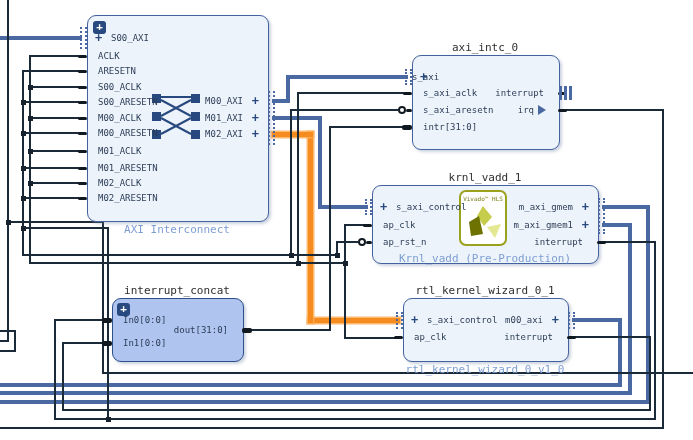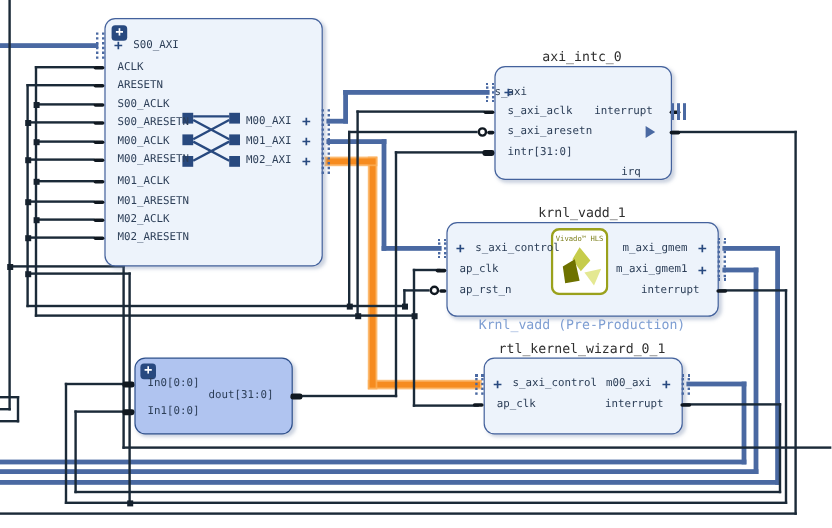--- a/index.html
+++ b/index.html
@@ -123,24 +123,27 @@
       <rect x="1" y="1" width="46" height="54" rx="6" fill="#ffffff" stroke="#9aa11c" stroke-width="2"></rect>
       <text x="24" y="11" font-size="6" text-anchor="middle" fill="#7a7d18" font-family="DejaVu Sans Mono,monospace">Vivado™ HLS</text>
       <polygon points="24,16 33,27 25,36 18,26" fill="#c6cc4b"></polygon>
       <polygon points="10,32 20,26 24,44 12,46" fill="#6e7200"></polygon>
       <polygon points="28,37 42,34 36,48" fill="#e4e892"></polygon>
     </svg>
   </div>
   <div class="block sel" style="left:112px;top:298px;width:130px;height:62px"></div>
   <div class="block" style="left:403px;top:298px;width:164px;height:62px"></div>
 
+  <div class="bsub" style="left:177px;top:223px">AXI Interconnect</div>
   <div class="btitle" style="left:485px;top:41px">axi_intc_0</div>
   <div class="btitle" style="left:485px;top:171px">krnl_vadd_1</div>
-  <div class="bsub" style="left:485px;top:264px">Krnl_vadd (Pre-Production)</div>
+  <div class="bsub" style="left:485px;top:252px">Krnl_vadd (Pre-Production)</div>
+  <div class="btitle" style="left:177px;top:284px">interrupt_concat</div>
   <div class="btitle" style="left:485px;top:284px">rtl_kernel_wizard_0_1</div>
+  <div class="bsub" style="left:485px;top:363px">rtl_kernel_wizard_0_v1_0</div>
 <div class="dot" style="left: 27.5px; top: 84.5px;"></div>
     <div class="dot" style="left: 27.5px; top: 115.5px;"></div>
     <div class="dot" style="left: 27.5px; top: 148.5px;"></div>
     <div class="dot" style="left: 27.5px; top: 180.5px;"></div>
     <div class="dot" style="left: 20.5px; top: 99.5px;"></div>
     <div class="dot" style="left: 20.5px; top: 130.5px;"></div>
     <div class="dot" style="left: 20.5px; top: 165.5px;"></div>
     <div class="dot" style="left: 20.5px; top: 195.5px;"></div>
     <div class="dot" style="left: 5.5px; top: 219.5px;"></div>
     <div class="dot" style="left: 20.5px; top: 225.5px;"></div>
@@ -191,21 +194,21 @@
     <div class="plabel" style="top: 87px; left: 423px;">s_axi_aclk</div>
     <div class="stub" style="top: 91.5px; width: 9px; height: 3px; left: 403px;"></div>
     <div class="plabel" style="top: 104px; left: 423px;">s_axi_aresetn</div>
     <div class="stub" style="top: 108.5px; width: 6px; height: 3px; left: 406px;"></div>
     <div class="bubble" style="left: 398px; top: 106px;"></div>
     <div class="plabel" style="top: 121px; left: 423px;">intr[31:0]</div>
     <div class="stub" style="top: 124.5px; width: 10px; height: 5px; left: 402px;"></div>
     <div class="plabel" style="top: 87px; right: 149px;">interrupt</div>
     <div class="stub" style="top: 91.5px; width: 9px; height: 3px; left: 558px;"></div>
     <div class="bars" style="left: 559px; top: 86px;"></div>
-    <div class="plabel" style="top: 104px; right: 159px; margin-top: 34px;">irq</div>
+    <div class="plabel" style="top: 104px; right: 159px;">irq</div>
     <div class="stub" style="top: 108.5px; width: 9px; height: 3px; left: 558px;"></div>
     <div class="tri" style="right: 147px; top: 105px;"></div>
     <div class="plabel" style="top: 201px; left: 396px;">s_axi_control</div>
     <div class="pplus" style="top: 200px; left: 380px;">+</div>
     <div class="plabel" style="top: 219px; left: 383px;">ap_clk</div>
     <div class="stub" style="top: 223.5px; width: 9px; height: 3px; left: 363px;"></div>
     <div class="plabel" style="top: 236px; left: 383px;">ap_rst_n</div>
     <div class="stub" style="top: 240.5px; width: 6px; height: 3px; left: 366px;"></div>
     <div class="bubble" style="left: 358px; top: 238px;"></div>
     <div class="plabel" style="top: 201px; right: 120px;">m_axi_gmem</div>

